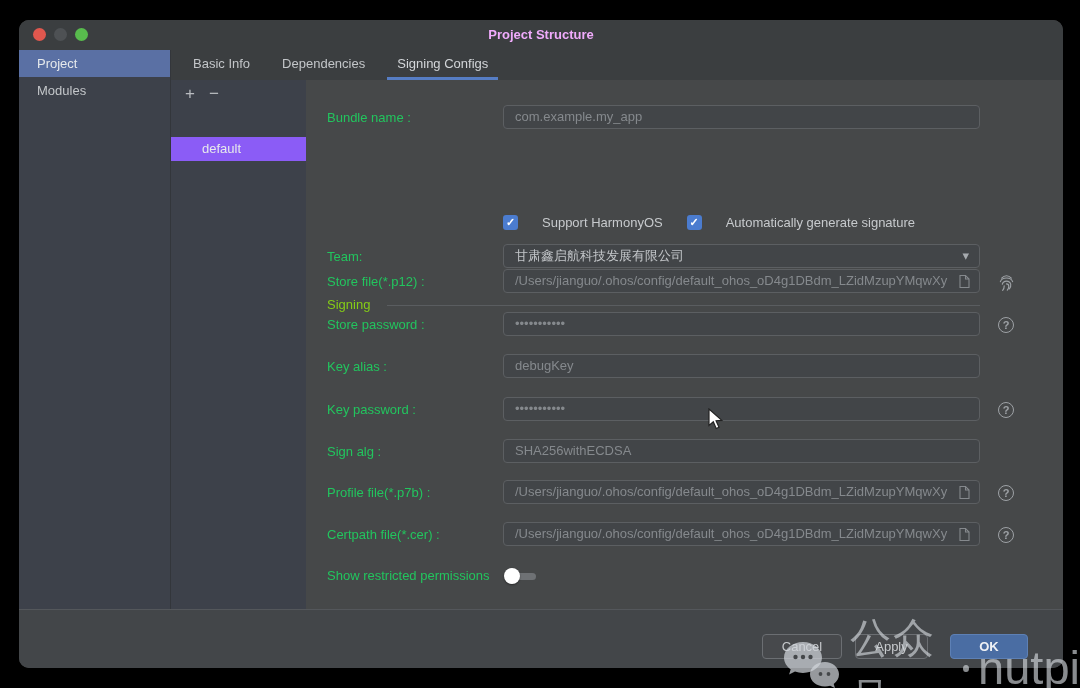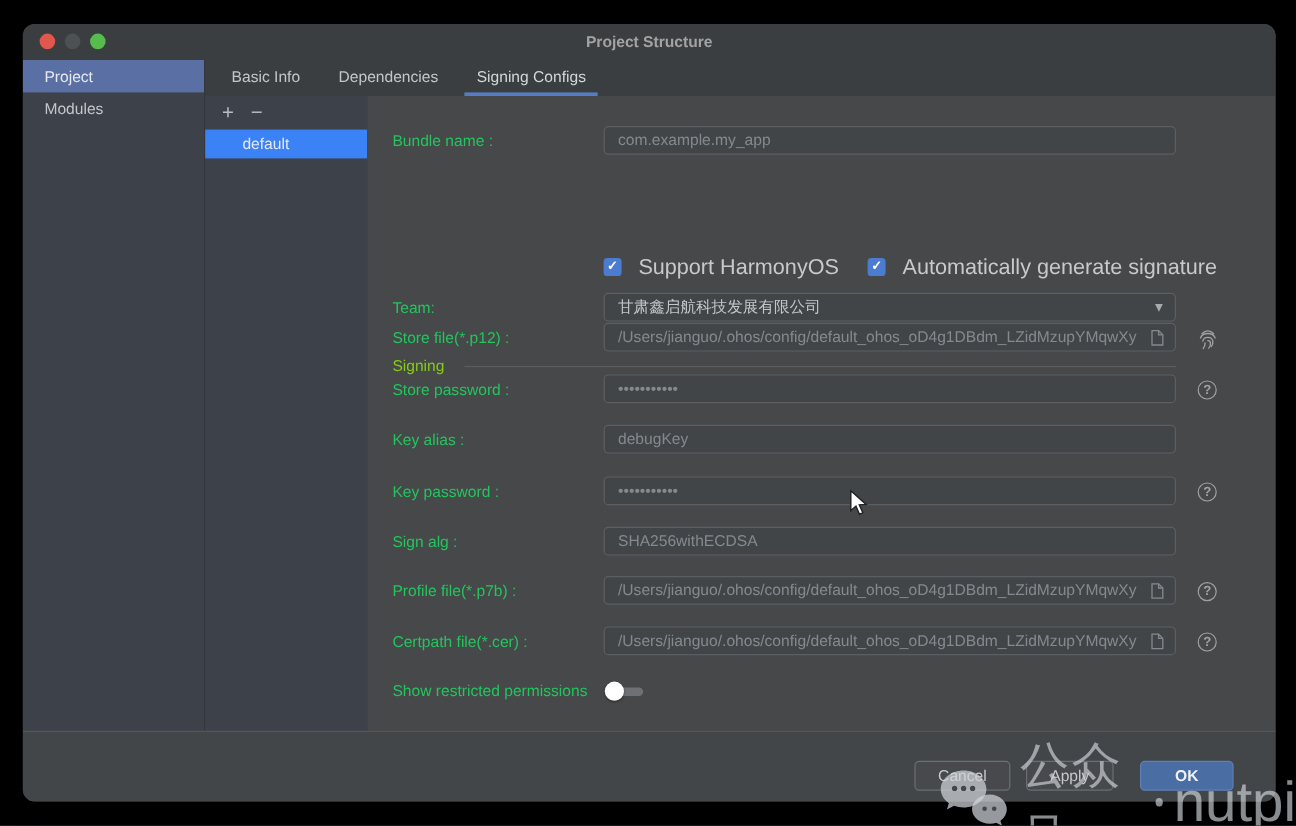--- a/index.html
+++ b/index.html
@@ -5,50 +5,50 @@
   html,body{margin:0;padding:0;}
   body{width:1080px;height:688px;background:#000;font-family:"Liberation Sans",sans-serif;overflow:hidden;position:relative;}
   .window{position:absolute;left:19px;top:20px;width:1044px;height:648px;background:#464849;border-radius:10px;overflow:hidden;box-shadow:0 10px 40px rgba(0,0,0,.6);}
   
   .titlebar{position:absolute;left:0;top:0;width:100%;height:30px;background:#3b3e40;border-bottom:1px solid #313335;}
   .traffic{position:absolute;left:14px;top:8px;display:flex;gap:8px;}
   .tl{width:13px;height:13px;border-radius:50%;display:inline-block;}
   .tl.red{background:#e0574e;}
   .tl.gray{background:#4e5154;}
   .tl.green{background:#58bb4d;}
-  .title{position:absolute;left:0;right:0;top:0;height:30px;line-height:30px;text-align:center;font-size:13px;font-weight:bold;color:#a3a3a3;}
+  .title{position:absolute;left:0;right:0;top:0;height:30px;line-height:30px;text-align:center;font-size:13px;font-weight:bold;color:#f0abfc;}
   
   .tabbar{position:absolute;left:151px;top:30px;right:0;height:30px;background:#3b3e40;display:flex;align-items:stretch;padding-left:13px;gap:12px;}
   .tab{padding:0 10px;line-height:28px;font-size:13px;color:#c3c6c9;border-bottom:3px solid transparent;box-sizing:border-box;}
   .tab.active{border-bottom-color:#567dc4;color:#d3d6d9;}
   
   .sidebar{position:absolute;left:0;top:30px;width:151px;bottom:58px;background:#3d414a;border-right:1px solid #33363b;}
   .side-item{height:27px;line-height:27px;padding-left:18px;font-size:13px;color:#c3c6c9;}
   .side-item.selected{background:#5a70a4;color:#e6e9ec;}
   
   .configpanel{position:absolute;left:152px;top:60px;width:135px;bottom:58px;background:#3d414a;border-right:1px solid #33363b;}
   .list-toolbar{height:28px;display:flex;align-items:center;gap:14px;padding-left:14px;color:#b9bcc0;font-size:17px;}
   .list-toolbar span{cursor:default;line-height:28px;}
   .list-item{height:24px;line-height:24px;padding-left:31px;font-size:13px;color:#c3c6c9;}
-  .list-item.selected{background:#3b82f6;color:#e6e9ec;}
+  .list-item.selected{background:#8b5cf6;color:#e6e9ec;margin-top:29px;}
   
   .main{position:absolute;left:287px;top:60px;right:0;bottom:58px;background:#464849;}
   .frow{position:absolute;left:0;right:0;height:26px;}
   .flabel{position:absolute;left:21px;top:0;line-height:26px;font-size:13px;color:#22c55e;white-space:nowrap;}
   .ffield{position:absolute;left:197px;top:0;width:477px;height:24px;box-sizing:border-box;border:1px solid #5c5f62;border-radius:4px;background:#424548;line-height:22px;font-size:13px;color:#85898d;padding:0 28px 0 11px;white-space:nowrap;overflow:hidden;}
   .ffield.value{color:#c3c6c9;}
   .ffield .browse{position:absolute;right:8px;top:4px;}
   .ffield.dropdown::after{content:"▾";position:absolute;right:10px;top:0;line-height:22px;color:#a6aaae;font-size:13px;}
   .ficon{position:absolute;left:688px;top:1px;width:24px;height:24px;display:flex;align-items:center;justify-content:center;}
   .qicon{width:16px;height:16px;border:1.4px solid #9ea2a6;border-radius:50%;color:#9ea2a6;font-size:11px;font-weight:bold;display:flex;align-items:center;justify-content:center;box-sizing:border-box;}
   
   .checkrow{position:absolute;left:197px;height:18px;display:flex;align-items:center;}
   .checkbox{width:15px;height:15px;border-radius:3px;background:#4b7ccf;position:relative;flex:0 0 auto;}
   .checkbox::after{content:"✓";position:absolute;left:0;top:0;width:15px;height:15px;line-height:15px;text-align:center;color:#fff;font-size:11px;font-weight:bold;}
-  .checklabel{margin-left:14px;font-size:18px;color:#c7cacd;white-space:nowrap;}
+  .checklabel{margin-left:24px;font-size:13px;color:#c7cacd;white-space:nowrap;}
   .checkgap{width:24px;flex:0 0 auto;}
   
   .section{position:absolute;left:0;right:0;height:20px;}
   .section .sname{position:absolute;left:21px;top:0;line-height:20px;font-size:13px;color:#84cc16;}
   .section .sline{position:absolute;left:81px;top:10px;width:593px;height:1px;background:#5a5d60;}
   
   .togglerow{position:absolute;left:0;right:0;height:20px;}
   .togglerow .flabel{line-height:20px;}
   .toggle{position:absolute;left:198px;top:2px;width:34px;height:16px;}
   .toggle .track{position:absolute;left:8px;top:5px;width:24px;height:7px;border-radius:4px;background:#6e7174;}

